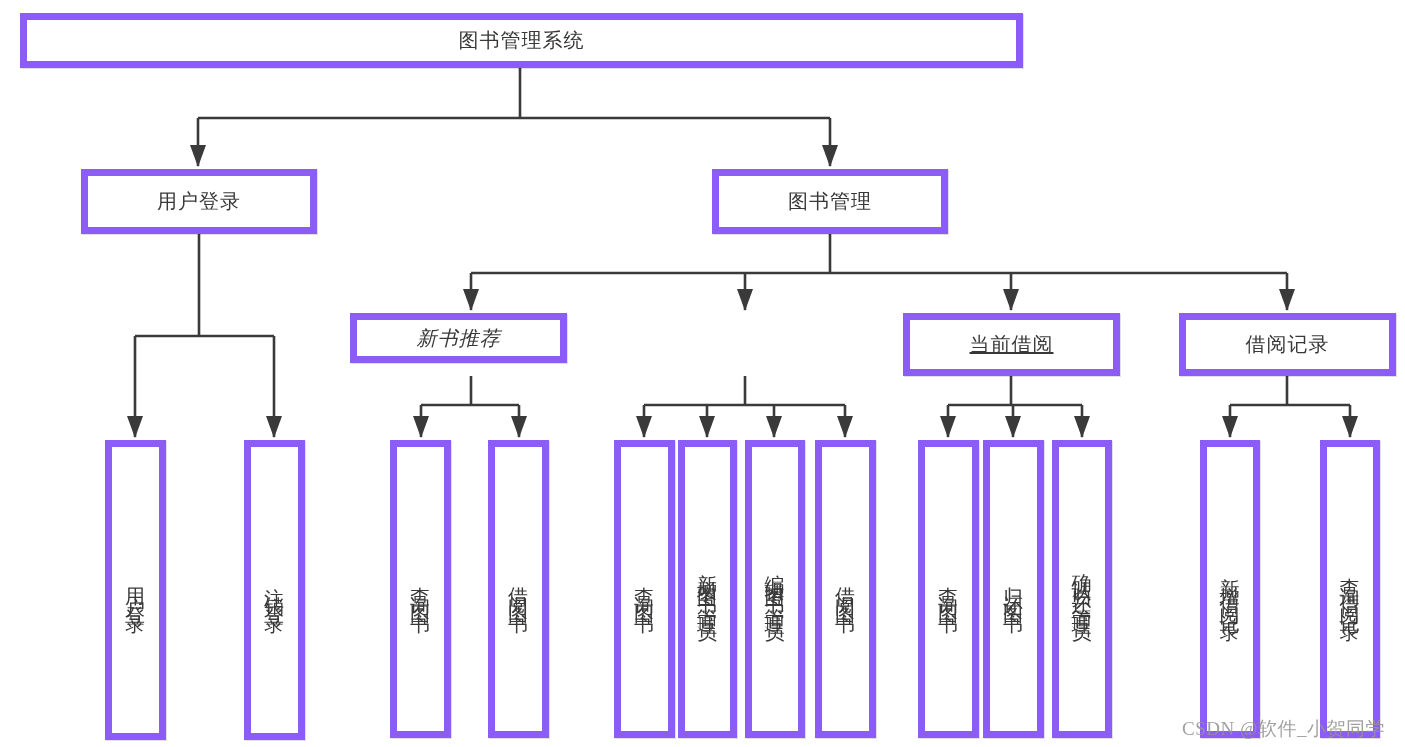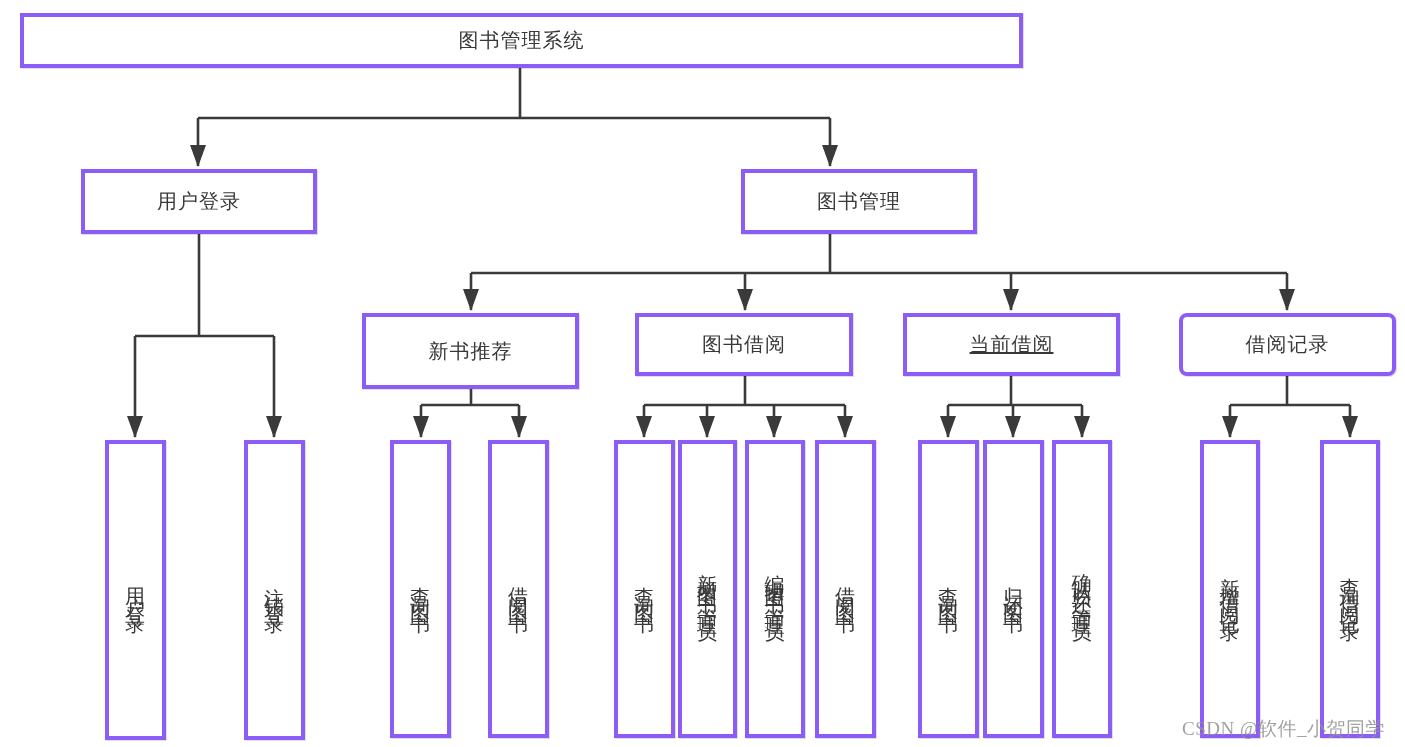--- a/index.html
+++ b/index.html
@@ -16,21 +16,21 @@
   .connectors {
     position: absolute;
     left: 0; top: 0;
     width: 1405px; height: 747px;
     z-index: 0;
   }
   .connectors path { stroke: #3a3a3a; stroke-width: 2.6; fill: none; }
   .node {
     position: absolute;
     background: #ffffff;
-    border: 4px solid #8b5cf6;
+    border: 7px solid #8b5cf6;
     display: flex;
     align-items: center;
     justify-content: center;
     z-index: 1;
     box-shadow: 1px 1px 0 rgba(0,0,0,0.12);
   }
   .hbox {
     font-size: 20px;
     letter-spacing: 1px;
     text-align: center;
@@ -105,26 +105,25 @@
 
     <path d="M1287,376 V405"></path>
     <path d="M1230,405 H1350"></path>
     <path d="M1230,405 V437" marker-end="url(#arrowhead)"></path>
     <path d="M1350,405 V437" marker-end="url(#arrowhead)"></path>
   </svg>
 
   <div class="node hbox" style="left:20px; top:13px; width:1003px; height:55px;">图书管理系统</div>
 
   <div class="node hbox" style="left:81px; top:169px; width:236px; height:65px;">用户登录</div>
-  <div class="node hbox" style="left:712px; top:169px; width:236px; height:65px;margin-left:29px;">图书管理</div>
+  <div class="node hbox" style="left:712px; top:169px; width:236px; height:65px;">图书管理</div>
 
-  <div class="node hbox" style="left:362px; top:313px; width:217px; height:76px;">新书推荐</div>
-  <div class="node hbox" style="left:635px; top:313px; width:218px; height:63px;">图书借阅</div>
+  <div class="node hbox" style="left:350px; top:313px; width:217px; height:50px;font-style:italic;">新书推荐</div>
   <div class="node hbox" style="left:903px; top:313px; width:217px; height:63px;text-decoration:underline;">当前借阅</div>
-  <div class="node hbox" style="left:1179px; top:313px; width:217px; height:63px;border-radius:8px;">借阅记录</div>
+  <div class="node hbox" style="left:1179px; top:313px; width:217px; height:63px;">借阅记录</div>
 
   <div class="node vbox" style="left:105px; top:440px; width:61px; height:300px;">用户登录</div>
   <div class="node vbox" style="left:244px; top:440px; width:61px; height:300px;">注销登录</div>
 
   <div class="node vbox" style="left:390px; top:440px; width:61px; height:298px;">查询图书</div>
   <div class="node vbox" style="left:488px; top:440px; width:61px; height:298px;">借阅图书</div>
 
   <div class="node vbox" style="left:614px; top:440px; width:61px; height:298px;">查询图书</div>
   <div class="node vbox dense" style="left:678px; top:440px; width:59px; height:298px;">新增图书（管理员）</div>
   <div class="node vbox dense" style="left:745px; top:440px; width:60px; height:298px;">编辑图书（管理员）</div>

